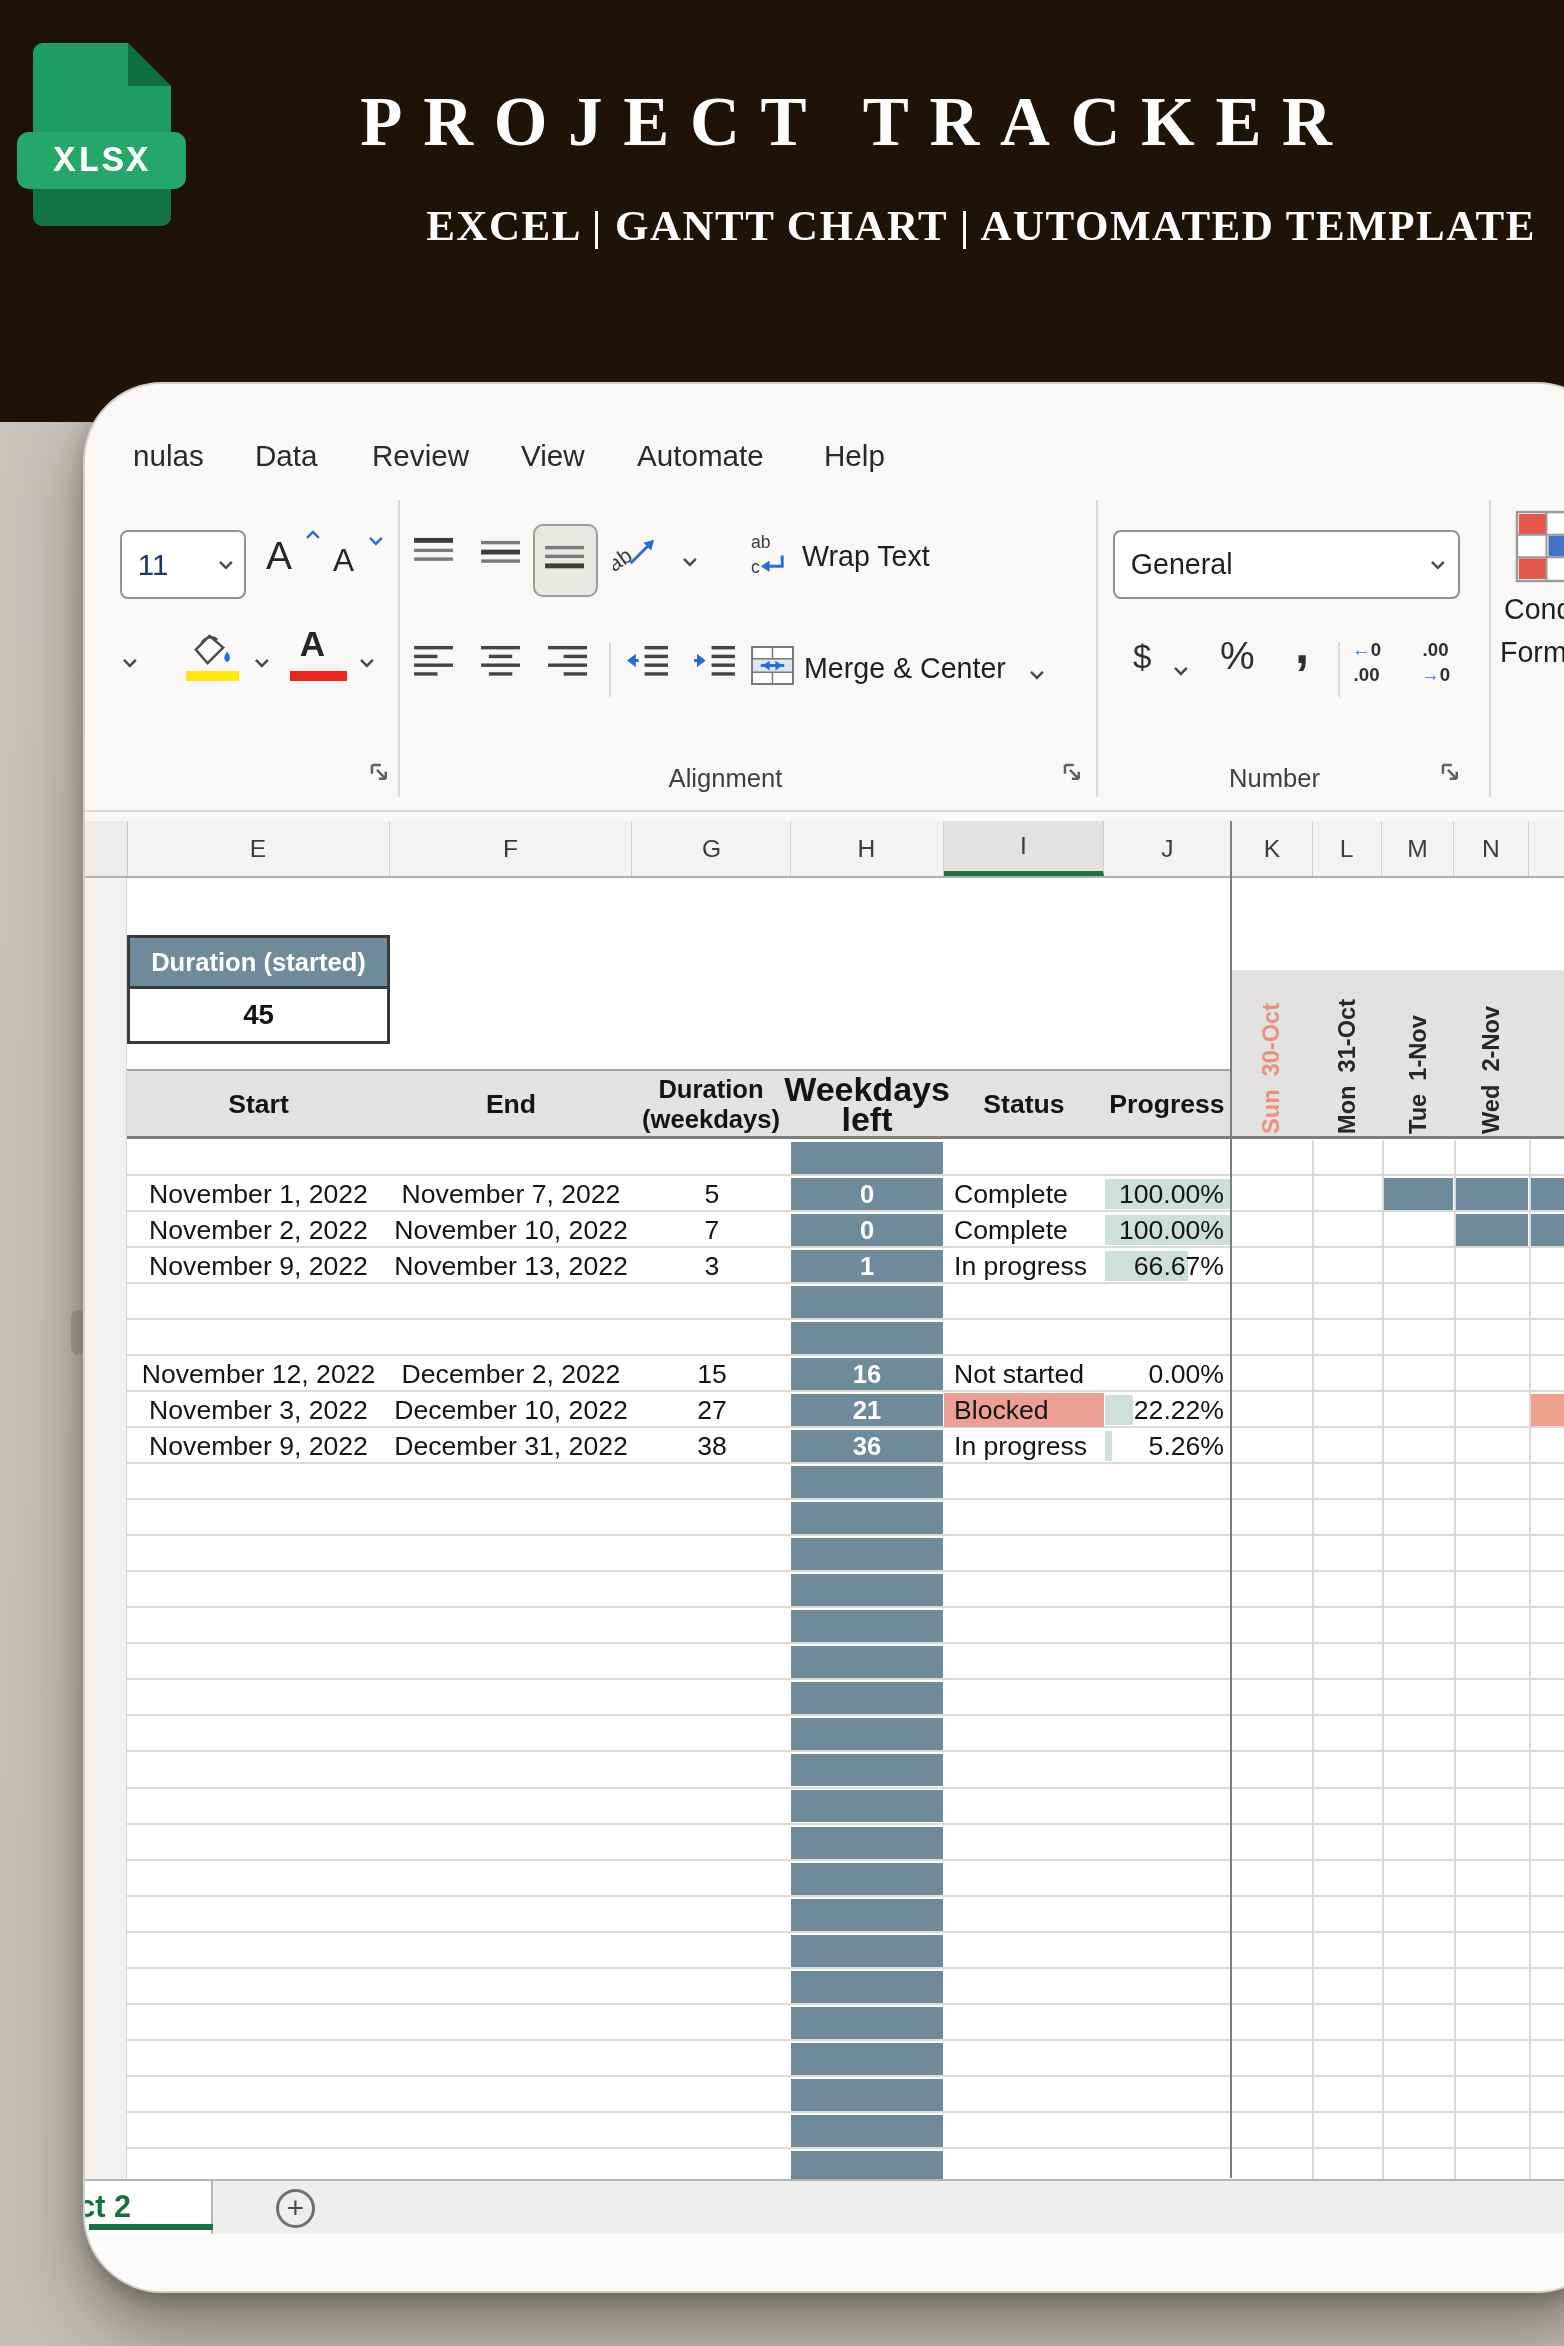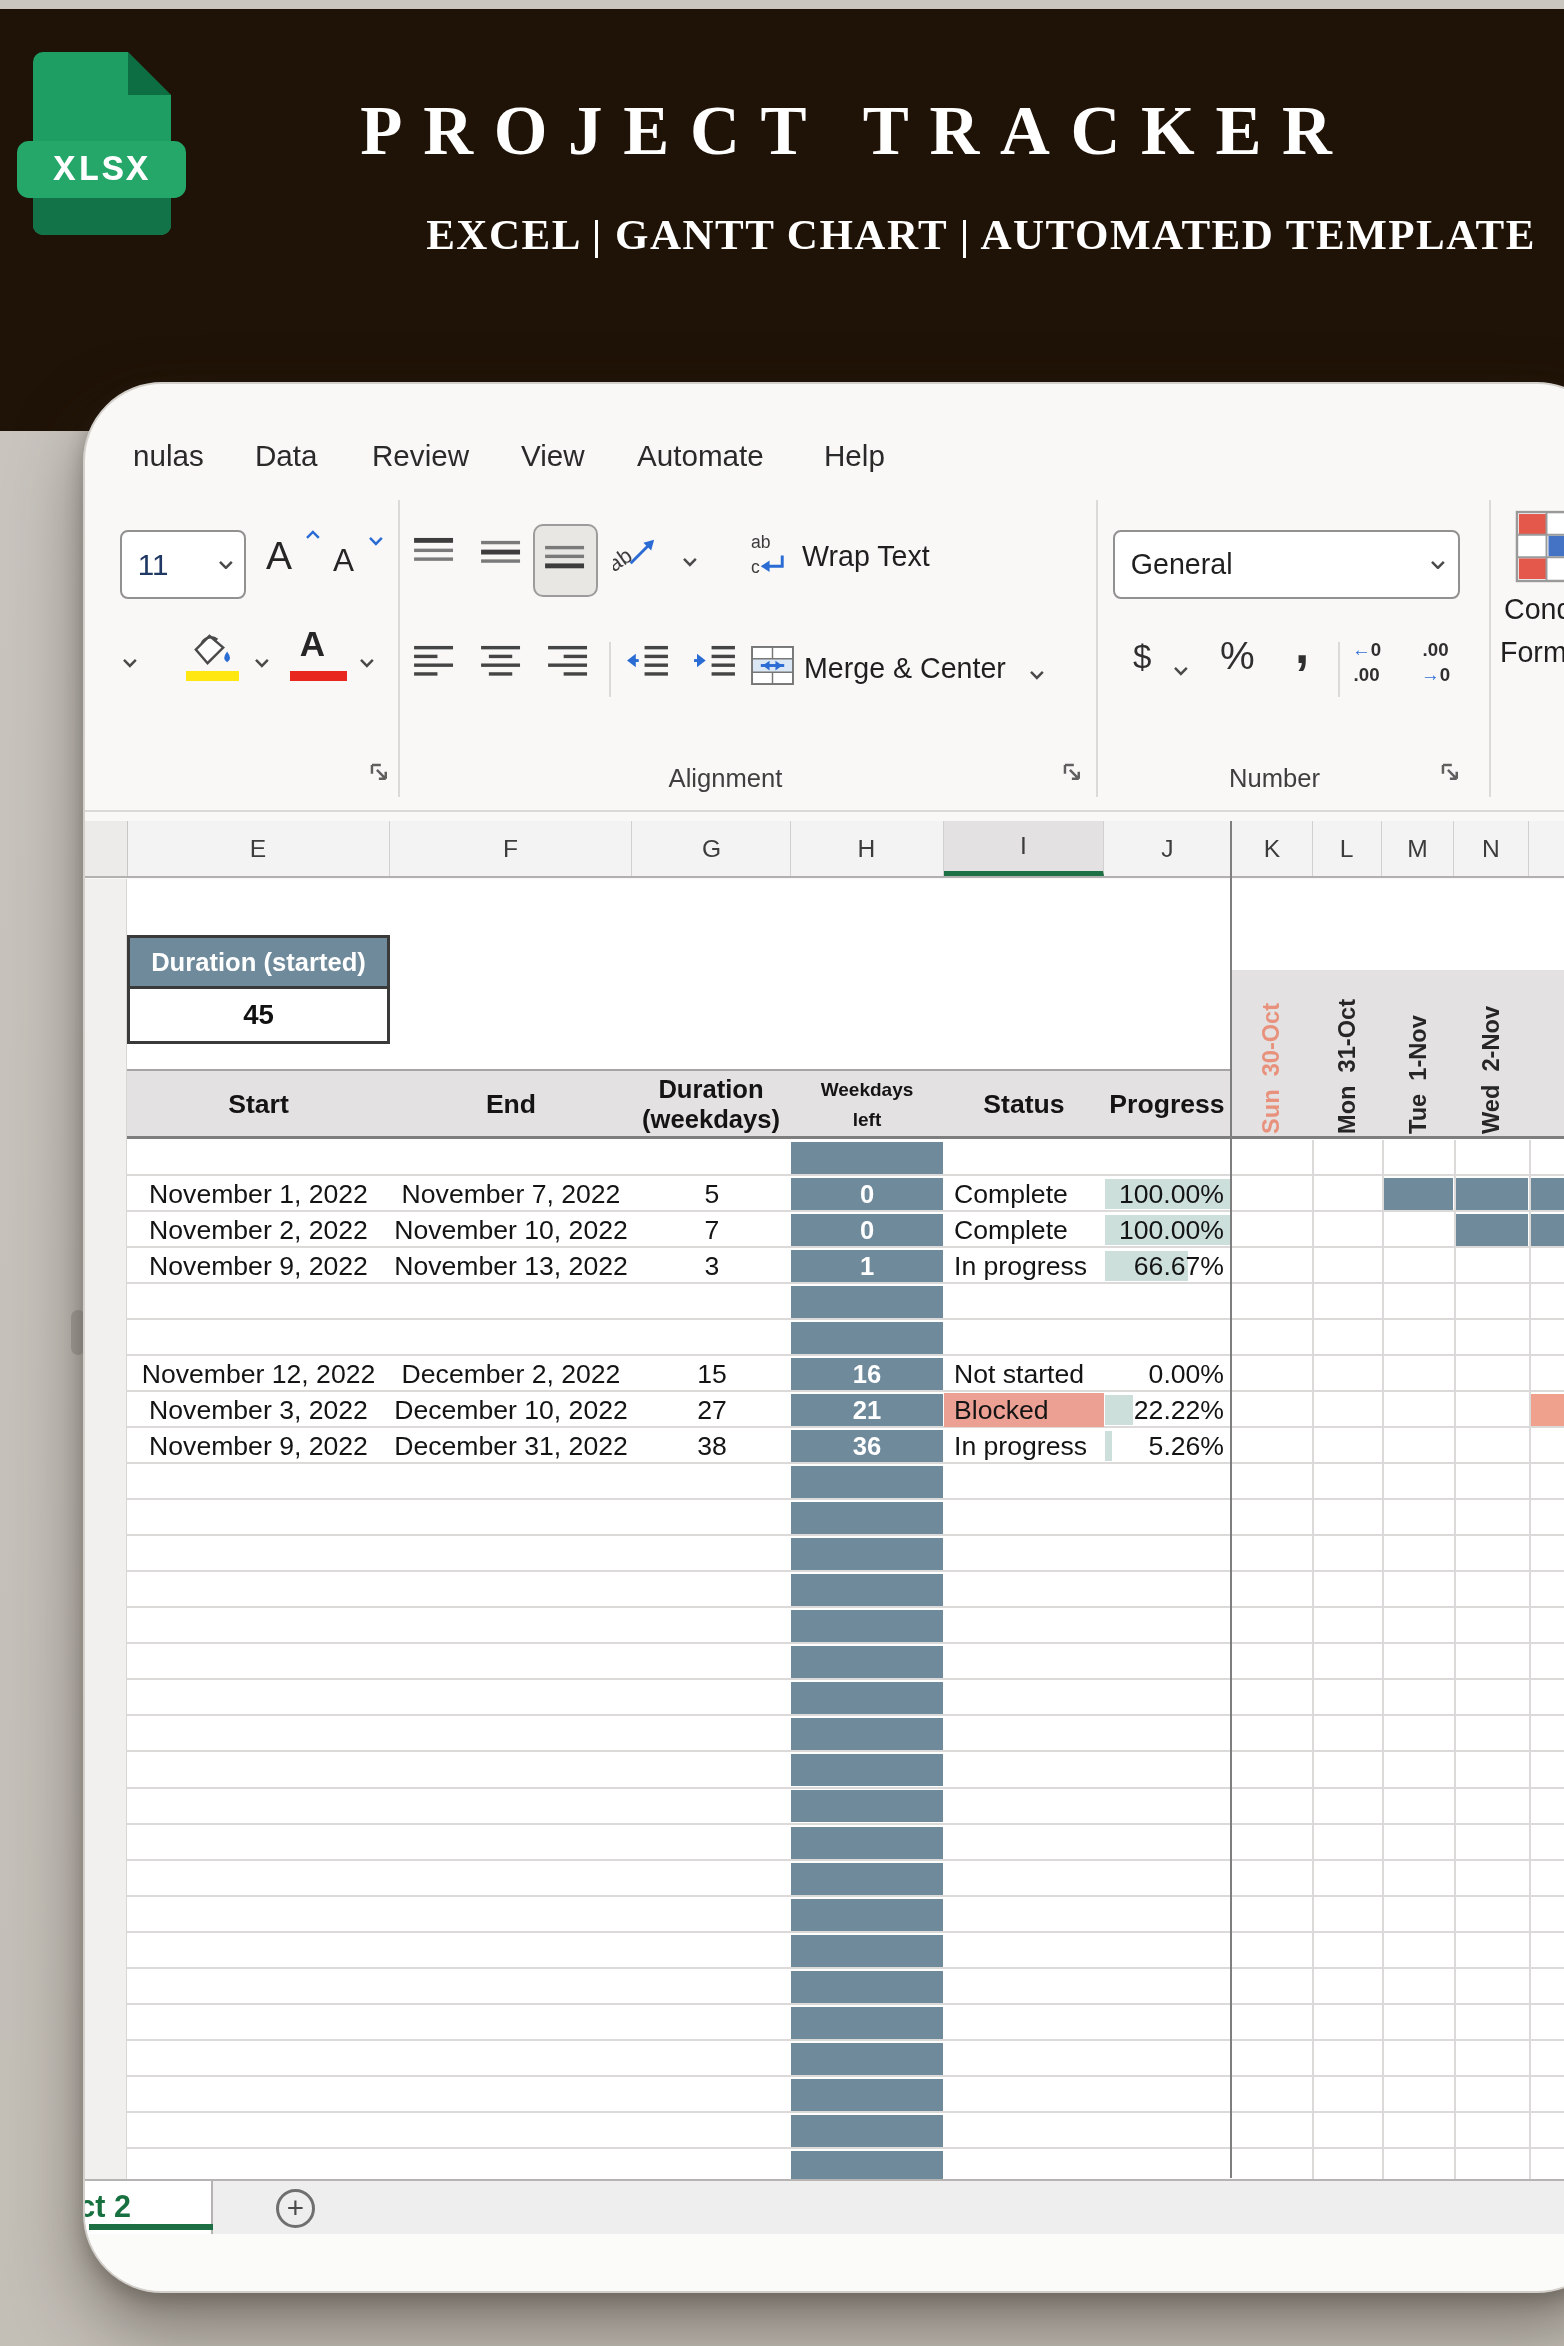--- a/index.html
+++ b/index.html
@@ -1,20 +1,20 @@
 <!DOCTYPE html>
 <html><head>
 <meta charset="utf-8">
 <style>
   html,body{margin:0;padding:0;background:#8f8b84;}
   #page{position:relative;width:1564px;height:2346px;overflow:hidden;
         background:linear-gradient(#cac6c0,#c3beb6);font-family:"Liberation Sans",sans-serif;}
   .abs{position:absolute;}
   
-  #banner{left:0;top:9px;width:1564px;height:422px;background:#1f1206;}
+  #banner{left:0;top:0;width:1564px;height:422px;background:#1f1206;}
   #badge{left:33px;top:43px;width:138px;height:183px;}
   #badge .doc{position:absolute;left:0;top:0;width:138px;height:183px;background:#1e9e62;border-radius:9.9px;}
   #badge .doc-bottom{position:absolute;left:0;top:146px;width:138px;height:37px;background:#137348;border-radius:0 0 9.9px 9.9px;}
   #badge .cut{position:absolute;right:0;top:0;width:0;height:0;border-top:43px solid #1f1206;border-left:43px solid transparent;}
   #badge .flap{position:absolute;right:0;top:0;width:0;height:0;border-bottom:43px solid #0d6e44;border-right:43px solid transparent;}
   #badge .band{position:absolute;left:-15.8px;top:89px;width:169px;height:57px;background:#24a768;border-radius:11.8px;
                display:flex;align-items:center;justify-content:center;
                font-family:"Liberation Mono",monospace;font-weight:700;font-size:37px;letter-spacing:2px;color:#fff;}
   #title{left:177px;top:83px;width:1359px;text-align:center;color:#fff;
          font-family:"Liberation Serif",serif;font-weight:700;font-size:69px;letter-spacing:.30em;white-space:nowrap;}
@@ -461,21 +461,21 @@
       <div class="vl">45</div>
     </div>
 
     <div class="abs" id="thead">
       <div class="th" style="left:263px;width:242px">End</div>
       <div class="th" style="left:0;width:263px">Start</div>
       <div class="th" style="left:505px;width:158px;font-size:25.6px">
         <span>Duration</span>
         <span>(weekdays)</span>
       </div>
-      <div class="th" style="left:663px;width:154px;font-size:19px">
+      <div class="th" style="left:663px;width:154px;font-size:34px">
         <span>Weekdays</span>
         <span>left</span>
       </div>
       <div class="th" style="left:817px;width:160px">Status</div>
       <div class="th" style="left:976px;width:128px">Progress</div>
     </div>
 
     <div class="abs" id="dark-h"></div>
     <div class="abs" id="dark-v"></div>
 

